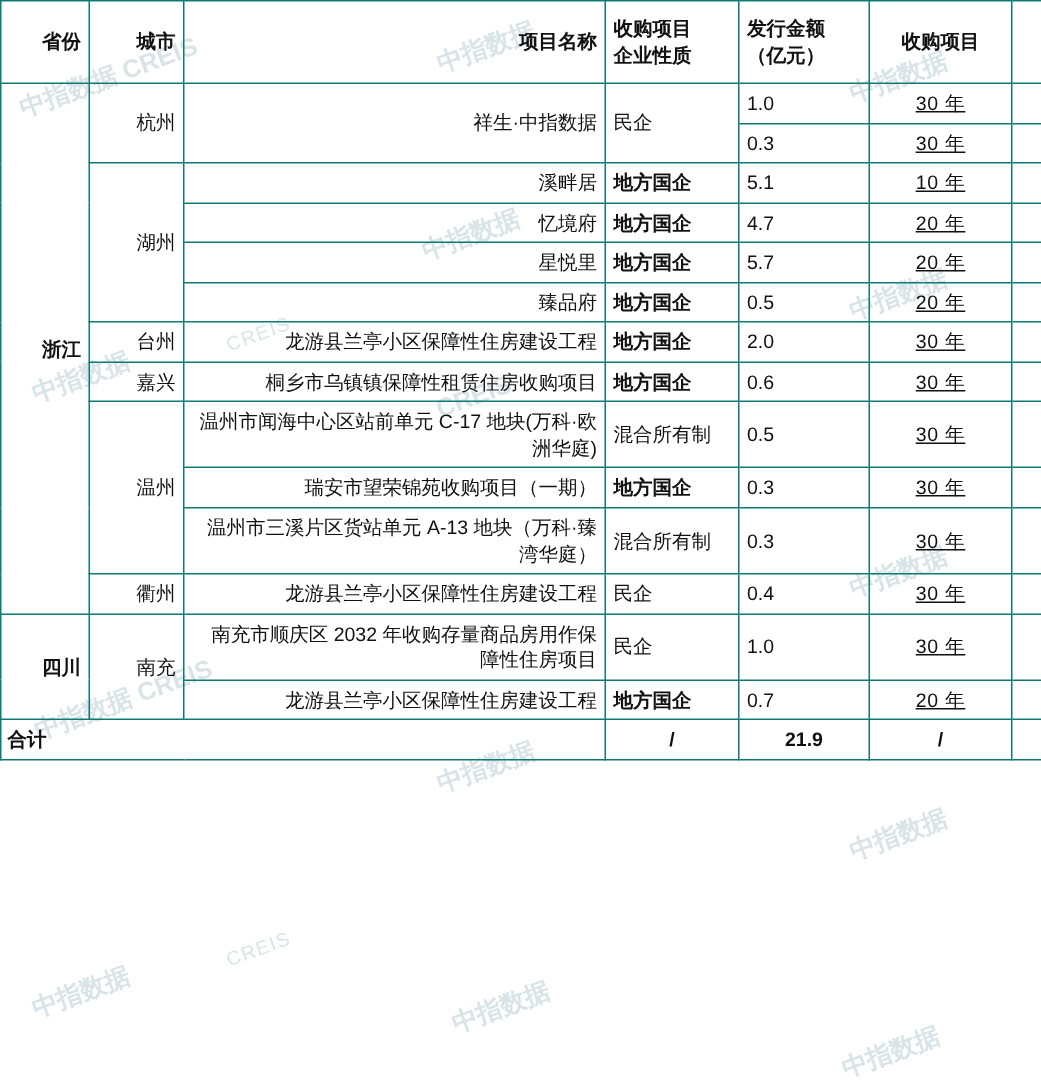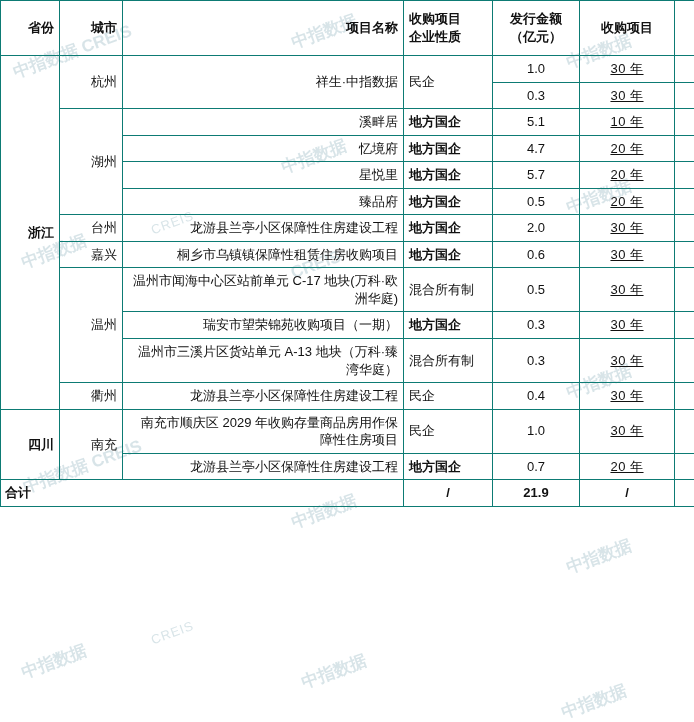--- a/index.html
+++ b/index.html
@@ -40,21 +40,21 @@
     font-weight: bold;
     text-align: center;
     height: 46px;
     font-size: 13.5px;
     line-height: 1.3;
   }
   .c-prov { width: 48px; text-align: right; font-weight: bold; font-size: 14px; }
   .c-city { width: 52px; text-align: right; font-size: 13px; }
   .c-name { width: 270px; text-align: right; font-size: 13px; }
   .c-type { width: 78px; text-align: left; font-size: 13px; }
-  .c-amt  { width: 76px; text-align: center; font-size: 13px; }
+  .c-amt  { width: 76px; text-align: left; font-size: 13px; }
   .c-term { width: 84px; text-align: center; font-size: 13px; }
   .c-rate { width: 86px; text-align: center; font-size: 13px; }
 
   td.bold, th.bold { font-weight: bold; }
   .total-row td {
     font-weight: bold;
     font-size: 13.5px;
     text-align: center;
   }
   .total-row td.total-label {
@@ -226,21 +226,21 @@
         <td class="c-name">龙游县兰亭小区保障性住房建设工程</td>
         <td class="c-type">民企</td>
         <td class="c-amt">0.4</td>
         <td class="c-term term-cell">30 年</td>
         <td class="c-rate">/</td>
       </tr>
 
       <tr>
         <td class="c-prov" rowspan="2">四川</td>
         <td class="c-city" rowspan="2">南充</td>
-        <td class="c-name">南充市顺庆区 2029 年收购存量商品房用作保障性住房项目</td>
+        <td class="c-name">南充市顺庆区 2032 年收购存量商品房用作保障性住房项目</td>
         <td class="c-type">民企</td>
         <td class="c-amt">1.0</td>
         <td class="c-term term-cell">30 年</td>
         <td class="c-rate">2.13%</td>
       </tr>
 
       <tr>
         <td class="c-name">龙游县兰亭小区保障性住房建设工程</td>
         <td class="c-type bold">地方国企</td>
         <td class="c-amt">0.7</td>

